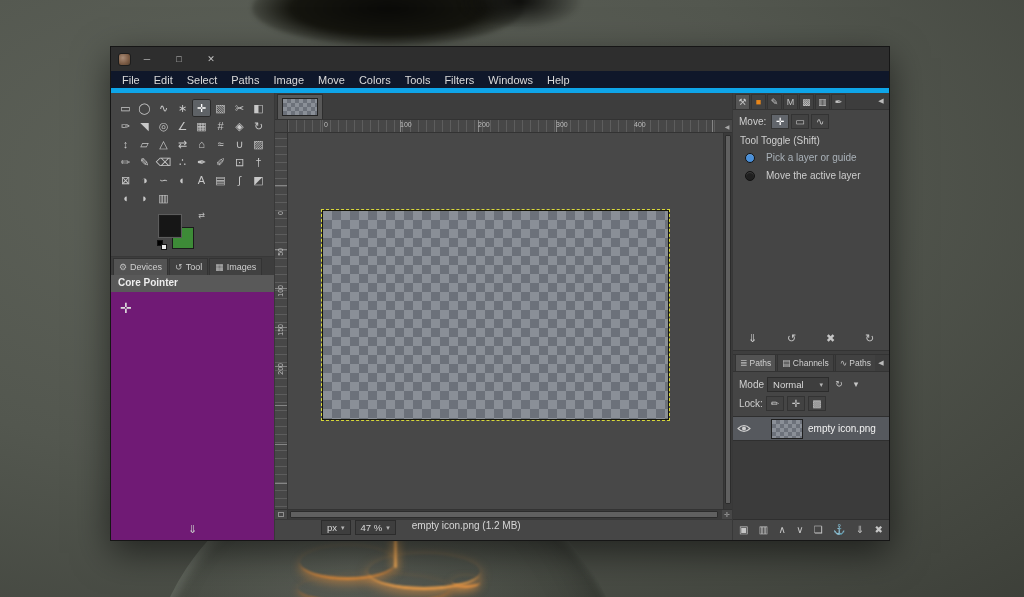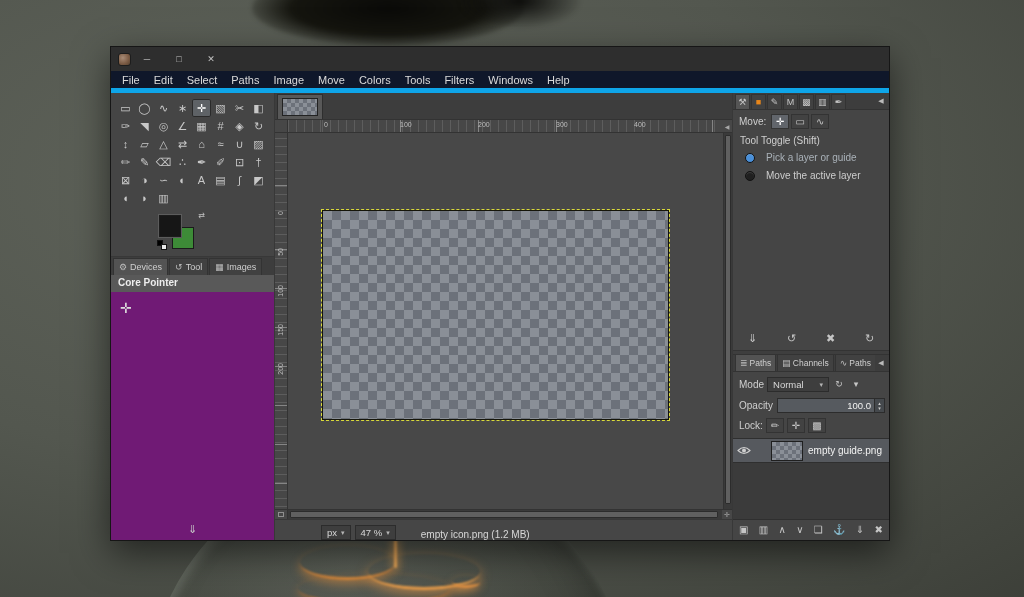--- a/index.html
+++ b/index.html
@@ -94,24 +94,24 @@
     background-size:8px 8px;background-position:0 0,4px 4px}
   .image{position:absolute;left:34px;top:77px;width:347px;height:210px;border:1px solid #15150a;outline:1px dashed #d9d93a}
   .v-scroll{width:9px;background:#3a3a3a;border-left:1px solid #333;position:relative;flex:0 0 auto}
   .v-thumb{position:absolute;left:1px;right:1px;top:2px;bottom:5px;background:#606060;border:1px solid #2c2c2c;border-radius:1px}
   .hscroll-row{display:flex;height:10px;flex:0 0 auto}
   .qmask{width:13px;background:#474747;border-top:1px solid #333;border-right:1px solid #333;position:relative}
   .qmask::after{content:"";position:absolute;left:3px;right:3px;top:2px;bottom:2px;border:1px dashed #8f8f8f}
   .h-scroll{flex:1 1 auto;background:#3a3a3a;border-top:1px solid #333;position:relative}
   .h-thumb{position:absolute;top:1px;bottom:1px;left:2px;right:4px;background:#606060;border:1px solid #2c2c2c;border-radius:1px}
   .nav-btn{width:10px;background:#474747;border-top:1px solid #333;font-size:7px;color:#a8a8a8;display:flex;align-items:center;justify-content:center}
-  .statusbar{height:21px;background:#464646;border-top:1px solid #383838;display:flex;align-items:flex-end;gap:4px;padding-left:46px;flex:0 0 auto}
+  .statusbar{height:21px;background:#464646;border-top:1px solid #383838;display:flex;align-items:flex-start;gap:4px;padding-left:46px;flex:0 0 auto}
   .combo{display:flex;align-items:center;gap:4px;background:#3e3e3e;border:1px solid #2c2c2c;height:15px;padding:0 5px;font-size:9.5px;color:#d8d8d8;white-space:nowrap}
   .car{font-size:7px;color:#b5b5b5;line-height:1}
-  .status-msg{font-size:10px;color:#d8d8d8;margin-left:21px;white-space:nowrap;overflow:hidden}
+  .status-msg{font-size:10px;color:#d8d8d8;margin-left:12px;white-space:nowrap;overflow:hidden}
 
   
   .right-dock{width:157px;background:#454545;border-left:1px solid #383838;display:flex;flex-direction:column;flex:0 0 auto}
   .rdock-tabbar{height:17px;background:#3d3d3d;display:flex;align-items:flex-end;padding:0 2px;border-bottom:1px solid #333;flex:0 0 auto}
   .rtabs{display:flex;flex:1 1 auto;gap:1px;align-items:flex-end;min-width:0;overflow:hidden}
   .rtab{min-width:15px;height:15px;background:#414141;border:1px solid #333;border-bottom:none;display:flex;align-items:center;justify-content:center;font-size:9px;color:#c6c6c6;padding:0 2px}
   .rtab.selected{background:#555}
   .dock-arrow{width:12px;font-size:7px;color:#bbb;text-align:center;padding-bottom:4px;flex:0 0 auto}
   .tool-options-dock{height:257px;display:flex;flex-direction:column;flex:0 0 auto}
   .panel-title{height:16px;background:#565656;font-size:10px;padding:2px 7px 0;color:#efefef;flex:0 0 auto}
@@ -501,48 +501,38 @@
           <div class="mode-row">
             <span class="lbl">Mode</span>
             <div class="combo mode">
               <span>Normal</span>
               <span class="car">▾</span>
             </div>
             <span class="icon-btn sm">↻</span>
             <span class="icon-btn sm">▾</span>
           </div>
 
-          <div class="opacity-row">
-            <span class="lbl">Opacity</span>
-            <div class="spinscale">
-              <span class="ss-val">100.0</span>
-              <div class="spin">
-                <span>▴</span>
-                <span>▾</span>
-              </div>
-            </div>
-          </div>
 
           <div class="lock-row">
             <span class="lbl">Lock:</span>
             <span class="tbtn">✏</span>
             <span class="tbtn">✛</span>
             <span class="tbtn">▩</span>
           </div>
 
           <div class="layer-list">
             <div class="layer-row">
               <span class="eye">
                 <svg width="14" height="9" viewBox="0 0 14 9">
                     <path d="M1 4.5 Q7 -1.5 13 4.5 Q7 10.5 1 4.5Z" fill="none" stroke="#cfcfcf" stroke-width="1.1"></path>
                     <circle cx="7" cy="4.5" r="2" fill="#cfcfcf"></circle>
                   </svg>
               </span>
               <div class="layer-thumb checker-sm"></div>
-              <span class="layer-name">empty guide.png</span>
+              <span class="layer-name">empty icon.png</span>
             </div>
           </div>
 
           <div class="layers-footer">
 
           <span class="icon-btn">▣</span>
               <span class="icon-btn">▥</span>
               <span class="icon-btn">∧</span>
               <span class="icon-btn">∨</span>
               <span class="icon-btn">❏</span>

